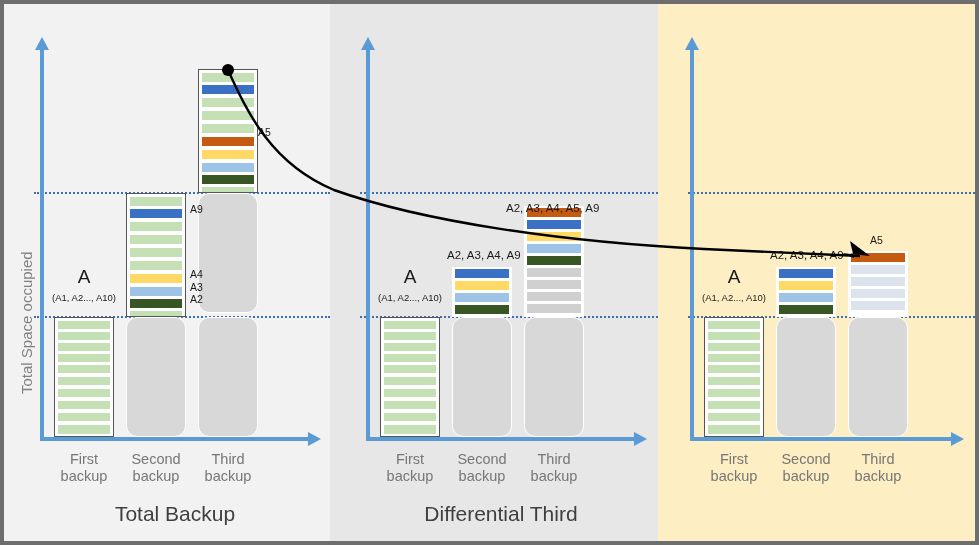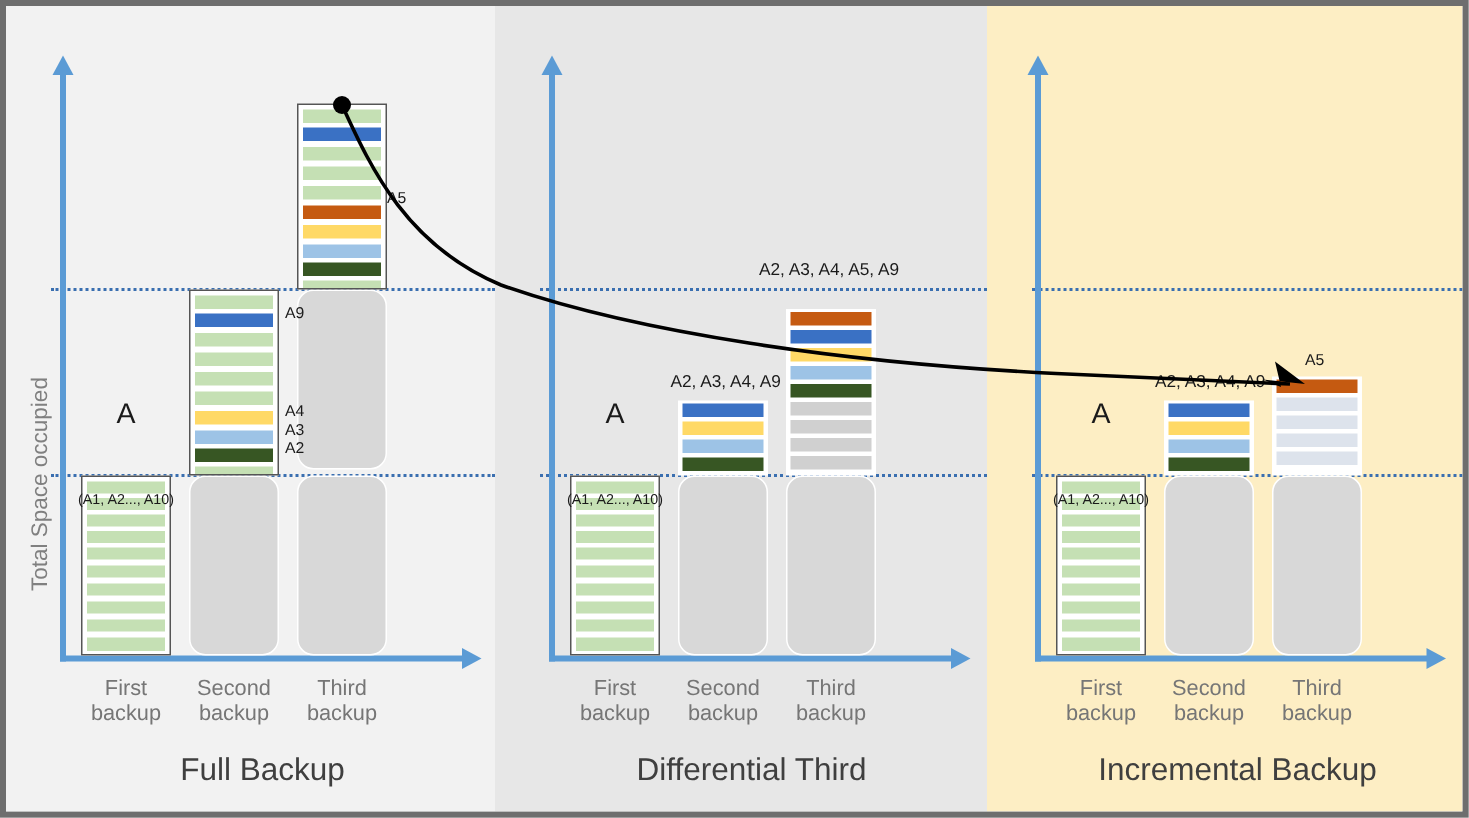--- a/index.html
+++ b/index.html
@@ -82,21 +82,21 @@
     position:absolute;text-align:center;
     color:#3f3f3f;font-size:21px;
     white-space:nowrap;
   }
   .bigA{
     position:absolute;text-align:center;
     color:#1a1a1a;font-size:19px;white-space:nowrap;
   }
   .subA{
     position:absolute;text-align:center;
-    color:#1a1a1a;font-size:9.5px;white-space:nowrap;margin-top:36px;
+    color:#1a1a1a;font-size:9.5px;white-space:nowrap;
   }
   .slabel{
     position:absolute;color:#1a1a1a;font-size:10.5px;white-space:nowrap;
   }
   .stacktitle{
     position:absolute;color:#1a1a1a;font-size:11.5px;white-space:nowrap;
   }
   .curvelabel{
     position:absolute;color:#1a1a1a;font-size:10.5px;white-space:nowrap;
   }
@@ -174,21 +174,21 @@
     <div class="bar green" style="top:117px;height:5px;"></div>
   </div>
   <div class="curvelabel" style="left:254px;top:122px;">A5</div>
 
   <div class="tick" style="left:40px;top:447px;width:80px;">First
 backup</div>
   <div class="tick" style="left:112px;top:447px;width:80px;">Second
 backup</div>
   <div class="tick" style="left:184px;top:447px;width:80px;">Third
 backup</div>
-  <div class="paneltitle" style="left:36px;top:498px;width:270px;">Full Backup</div>
+  <div class="paneltitle" style="left:36px;top:498px;width:270px;">Total Backup</div>
 
   <div class="axis-v" style="left:362px;top:45px;height:392px;"></div>
   <div class="arrow-up" style="left:357px;top:33px;"></div>
   <div class="axis-h" style="left:362px;top:433px;width:270px;"></div>
   <div class="arrow-right" style="left:630px;top:428px;"></div>
 
   <div class="ghost" style="left:448px;top:313px;width:60px;height:120px;"></div>
   <div class="ghost" style="left:520px;top:313px;width:60px;height:120px;"></div>
 
   <div class="stack framed" style="left:376px;top:313px;width:60px;height:120px;">
@@ -218,21 +218,21 @@
     <div class="bar orange" style="top:2px;height:9px;"></div>
     <div class="bar blue" style="top:14px;height:9px;"></div>
     <div class="bar yellow" style="top:26px;height:9px;"></div>
     <div class="bar ltblue" style="top:38px;height:9px;"></div>
     <div class="bar dkgreen" style="top:50px;height:9px;"></div>
     <div class="bar gray" style="top:62px;height:9px;"></div>
     <div class="bar gray" style="top:74px;height:9px;"></div>
     <div class="bar gray" style="top:86px;height:9px;"></div>
     <div class="bar gray" style="top:98px;height:9px;"></div>
   </div>
-  <div class="stacktitle" style="left:502px;top:170px;">A2, A3, A4, A5, A9</div>
+  <div class="stacktitle" style="left:502px;top:198px;">A2, A3, A4, A5, A9</div>
 
   <div class="tick" style="left:366px;top:447px;width:80px;">First
 backup</div>
   <div class="tick" style="left:438px;top:447px;width:80px;">Second
 backup</div>
   <div class="tick" style="left:510px;top:447px;width:80px;">Third
 backup</div>
   <div class="paneltitle" style="left:362px;top:498px;width:270px;">Differential Third</div>
 
   <div class="axis-v" style="left:686px;top:45px;height:392px;"></div>
@@ -274,21 +274,20 @@
     <div class="bar ltgray" style="top:50px;height:9px;"></div>
   </div>
   <div class="curvelabel" style="left:866px;top:230px;">A5</div>
 
   <div class="tick" style="left:690px;top:447px;width:80px;">First
 backup</div>
   <div class="tick" style="left:762px;top:447px;width:80px;">Second
 backup</div>
   <div class="tick" style="left:834px;top:447px;width:80px;">Third
 backup</div>
-  <div class="paneltitle" style="left:686px;top:498px;width:270px;">Incremental Backup</div>
 
   <svg class="overlay" viewBox="0 0 979 545">
     <path d="M 224 66 C 244 110, 268 160, 330 186 C 420 218, 560 238, 700 245 C 760 248, 812 250, 856 252" fill="none" stroke="#000000" stroke-width="2.4"></path>
     <circle cx="224" cy="66" r="6" fill="#000000"></circle>
     <polygon points="866,252 846,237 850,254 838,249" fill="#000000"></polygon>
   </svg>
 
 </div>
 
 </body></html>

